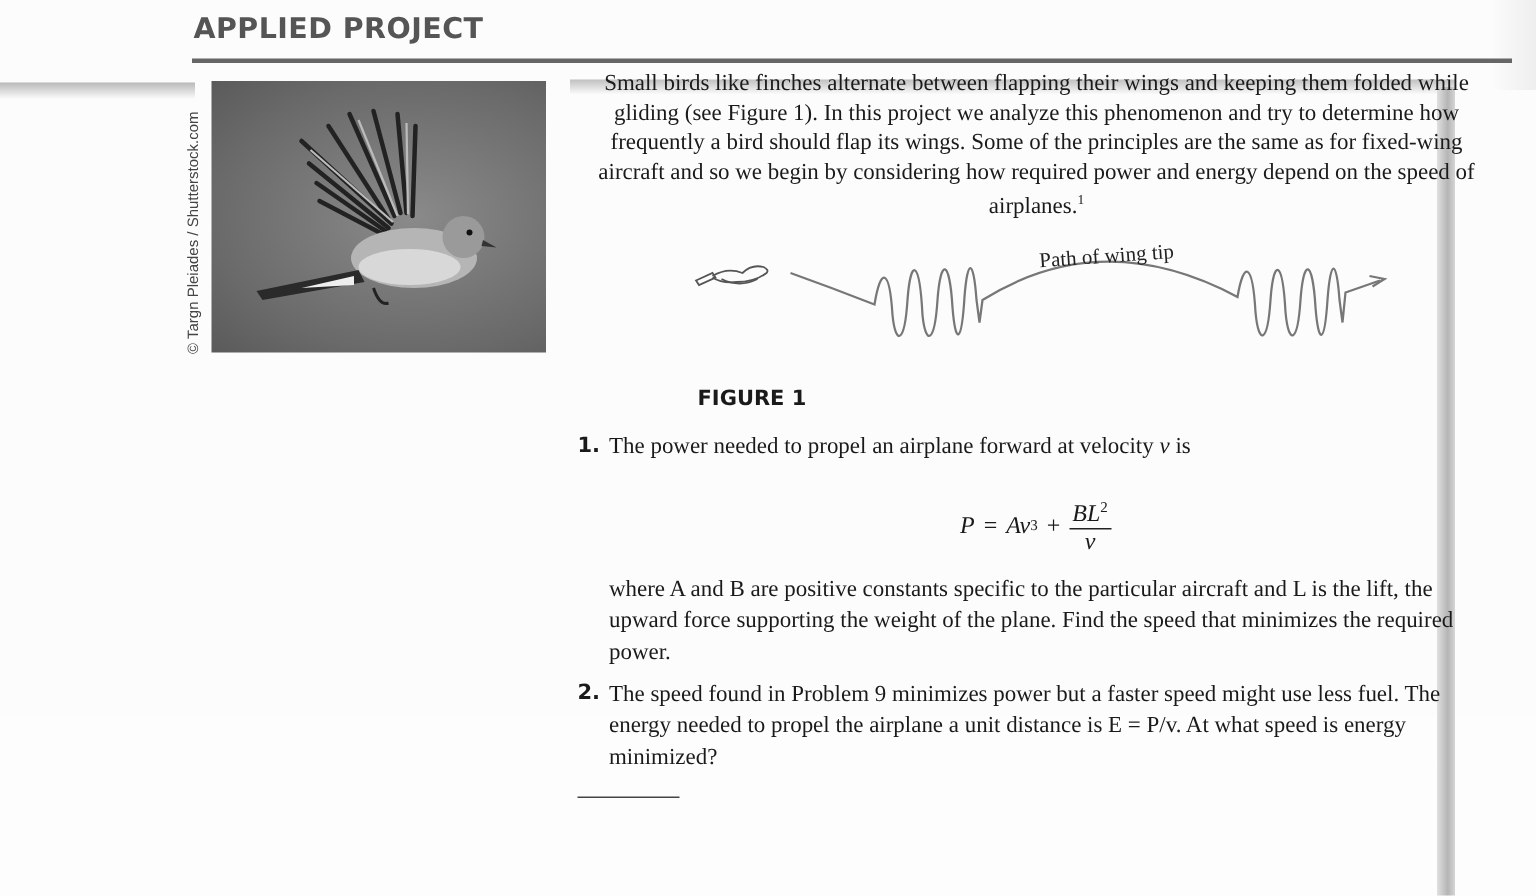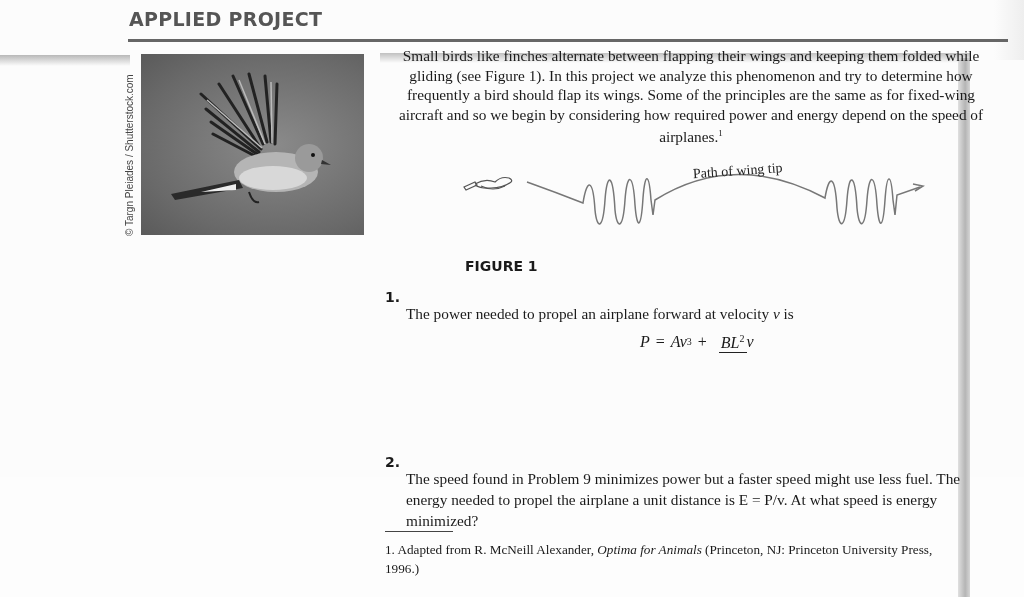--- a/index.html
+++ b/index.html
@@ -65,27 +65,27 @@
     font-family:"DejaVu Sans", sans-serif; font-weight:bold; font-size:14px;
   }
   .problem {
     position:absolute; left:385px; width:612px;
     font-size:15.3px; line-height:21px;
   }
   .problem-num {
     position:absolute; left:0; top:0;
     font-family:"DejaVu Sans", sans-serif; font-weight:bold; font-size:14px;
   }
-  .problem-body { margin-left:21px;margin-top:16px; }
+  .problem-body { margin-left:21px; }
   .formula {
     position:absolute; left:640px; top:330px;
     font-size:16px; font-style:italic; display:flex; align-items:center;
   }
   .formula .frac {
-    display:inline-flex; flex-direction:row; align-items:center; margin-left:6px;
+    display:inline-flex; flex-direction:column; align-items:center; 
   }
   .formula .frac .num { border-bottom:1px solid #222; padding:0 2px; line-height:18px; }
   .formula .frac .den { line-height:18px; }
   .formula sup { font-size:10px; font-style:normal; }
   .footnote-rule {
     position:absolute; left:385px; top:531px; width:68px; height:1px; background:#444;
   }
   .footnote {
     position:absolute; left:385px; top:540px; width:580px;
     font-size:13.2px; line-height:19px;
@@ -180,26 +180,23 @@
     <span style="font-style:normal;margin:0 6px">=</span>
     <span>Av</span>
       <sup>3</sup>
     <span style="font-style:normal;margin:0 6px">+</span>
     <span class="frac">
       <span class="num"><span>BL</span><sup>2</sup></span>
       <span class="den">v</span>
     </span>
   </div>
 
+  <div class="problem" style="top:382px;">
+    <div class="problem-body">where A and B are positive constants specific to the particular aircraft and L is the lift, the upward force supporting the weight of the plane. Find the speed that minimizes the required power.</div>
+  </div>
 
   <div class="problem" style="top:452px;">
     <span class="problem-num">2.</span>
     <div class="problem-body">The speed found in Problem 9 minimizes power but a faster speed might use less fuel. The energy needed to propel the airplane a unit distance is E = P/v. At what speed is energy minimized?</div>
   </div>
 
   <div class="footnote-rule"></div>
-  <div class="footnote">
-    <span>1.</span>
-    <span>Adapted from R. McNeill Alexander,</span>
-    <i>Optima for Animals</i>
-    <span>(Princeton, NJ: Princeton University Press, 1996.)</span>
-  </div>
 </div>
 
 </body></html>

